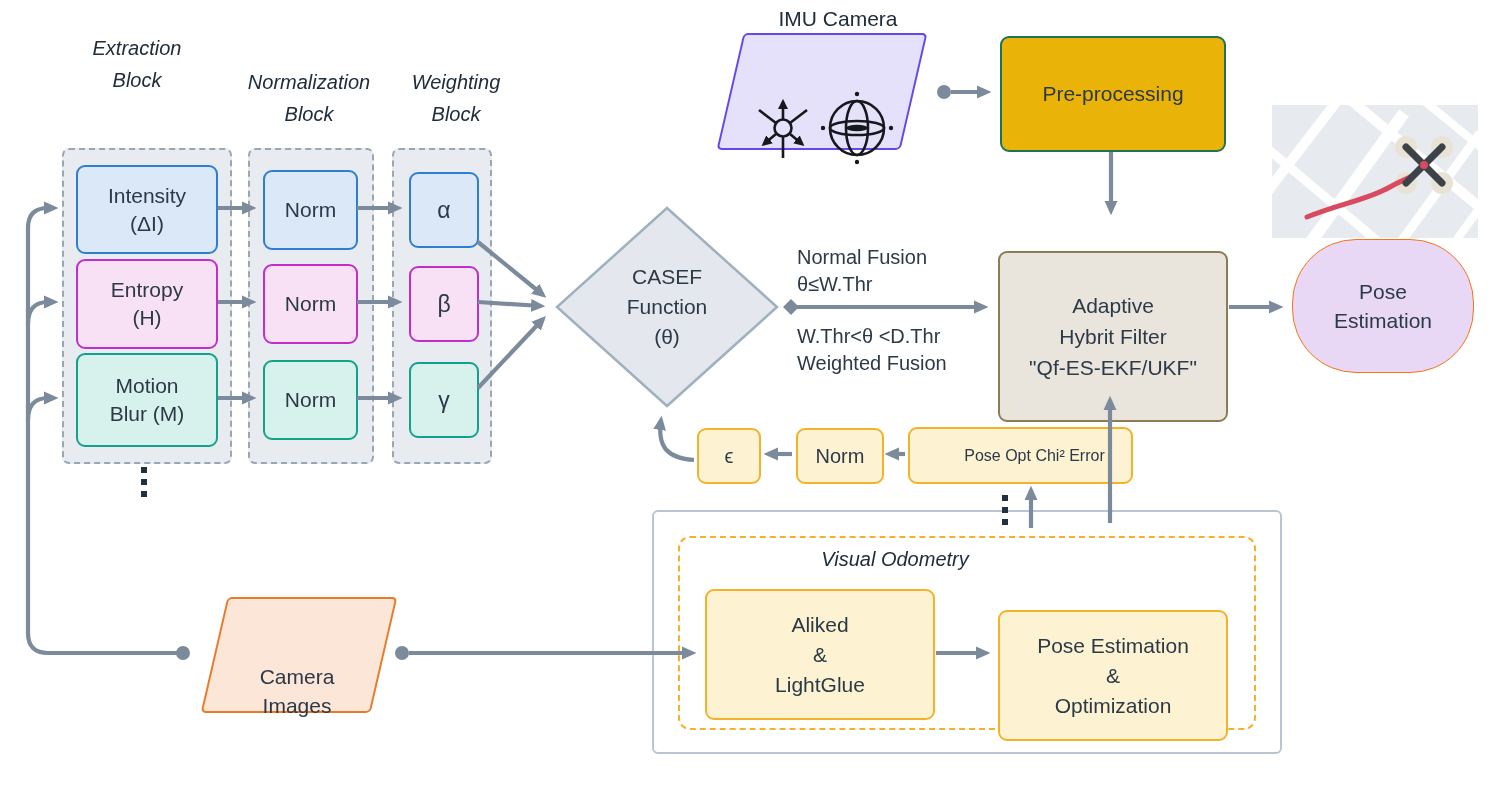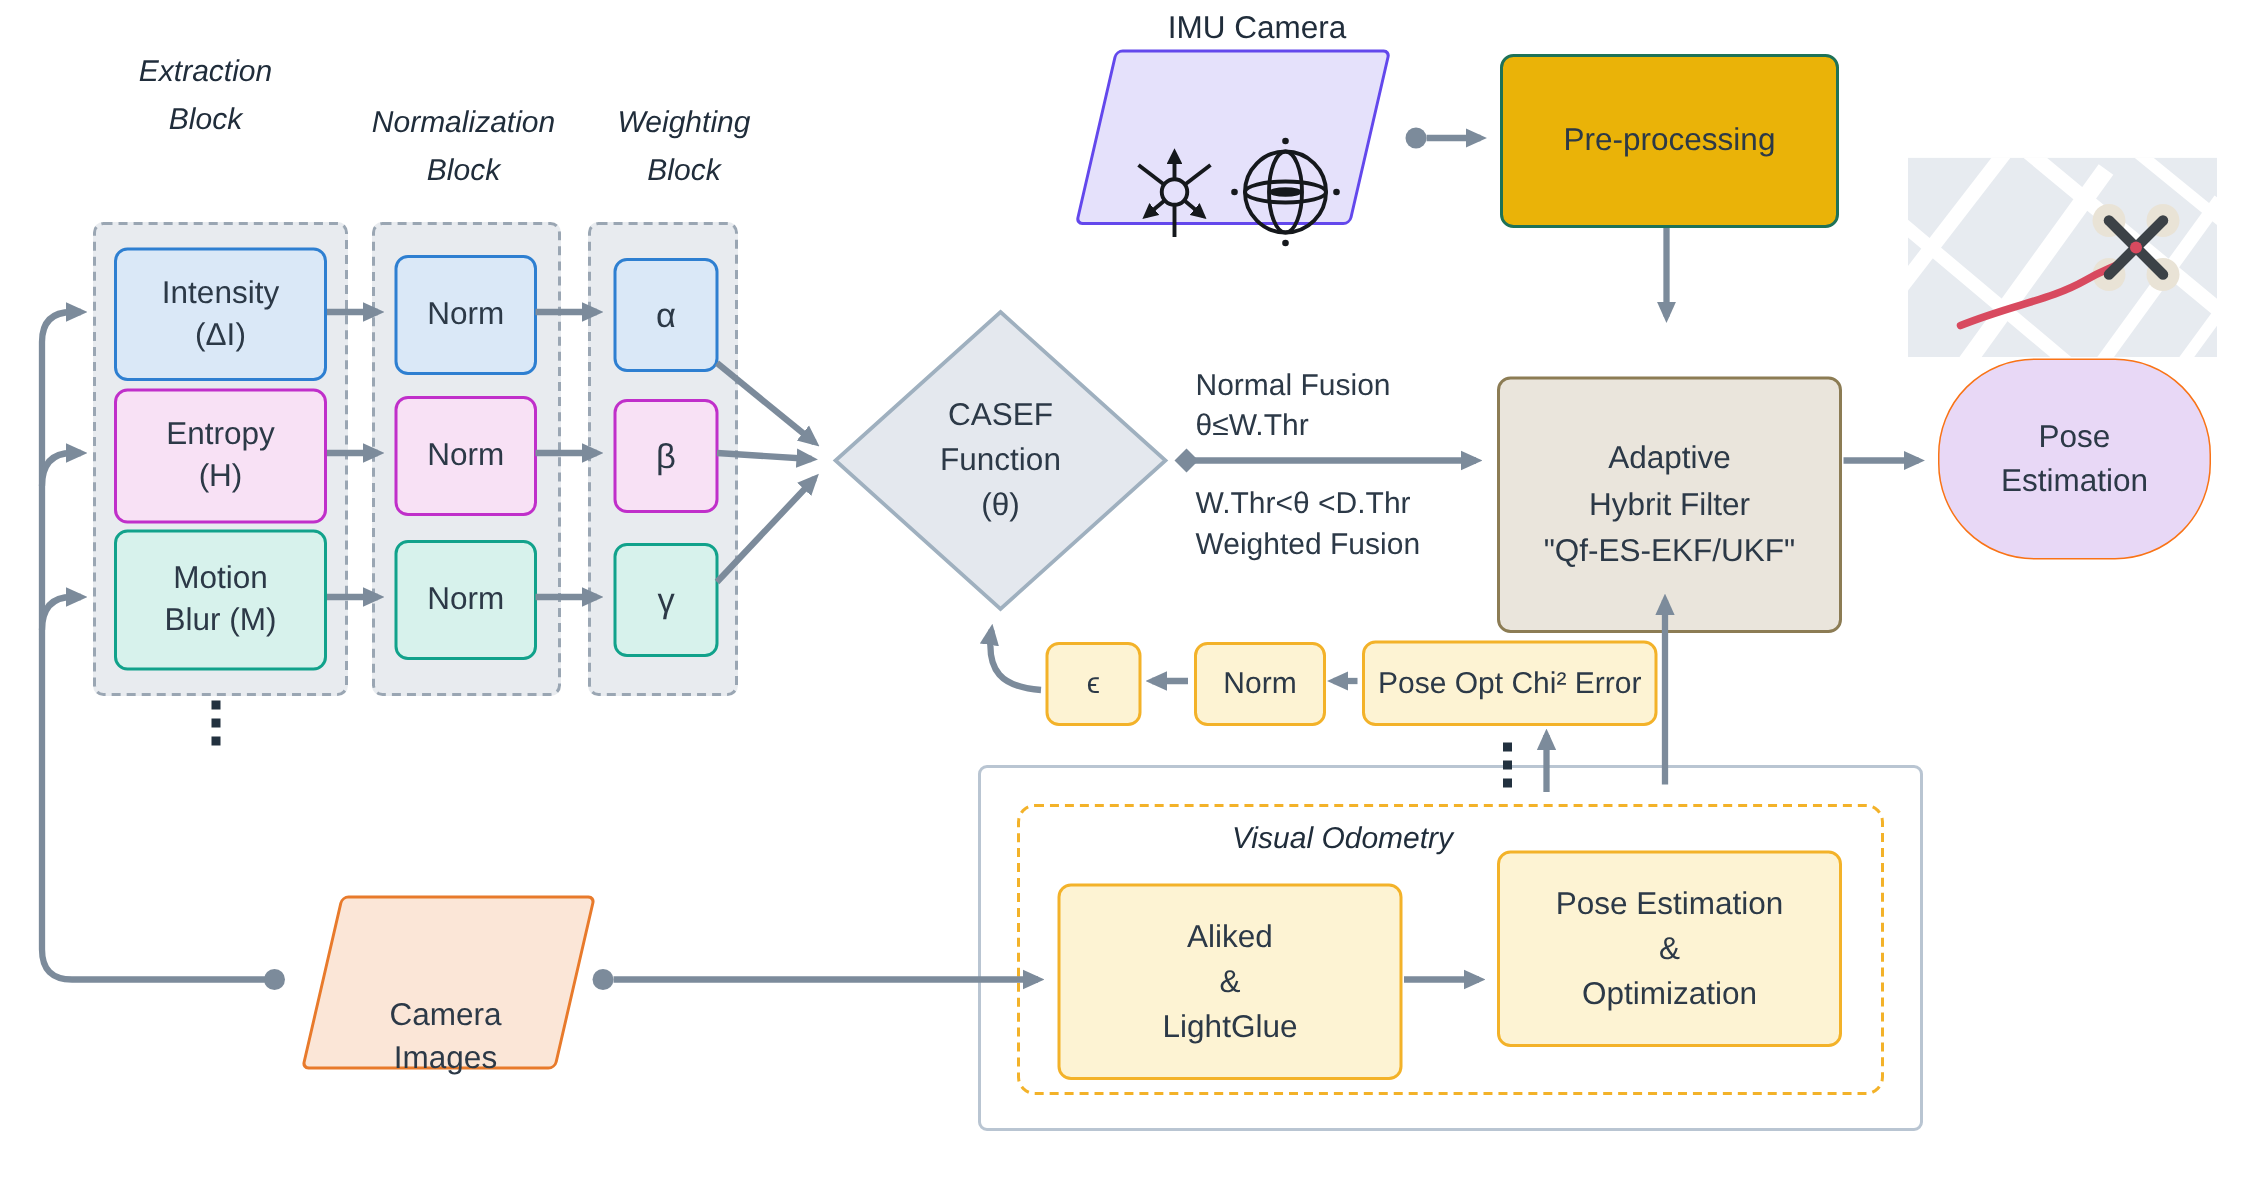--- a/index.html
+++ b/index.html
@@ -182,35 +182,35 @@
     <span>Pose</span>
     <span>Estimation</span>
   </div>
 
   <div class="box c-yellow z2" style="left:697px;top:428px;width:60px;height:52px;font-size:20px;">
     <span>ϵ</span>
   </div>
   <div class="box c-yellow z2" style="left:796px;top:428px;width:84px;height:52px;font-size:20px;">
     <span>Norm</span>
   </div>
-  <div class="box c-yellow z2" style="left:908px;top:427px;width:193px;height:53px;font-size:20px;">
+  <div class="box c-yellow z2" style="left:908px;top:427px;width:193px;height:53px;font-size:16px;padding-left:28px;">
     <span>Pose Opt Chi² Error</span>
   </div>
 
   <div class="vo-outer z1" style="left:652px;top:510px;width:626px;height:240px;"></div>
   <div class="vo-dashed z1" style="left:678px;top:536px;width:574px;height:190px;"></div>
   <div class="vo-title" style="left:895px;top:548px;">
     <span>Visual Odometry</span>
   </div>
   <div class="box c-yellow z2" style="left:705px;top:589px;width:226px;height:127px;line-height:30px;">
     <span>Aliked</span>
     <span>&amp;</span>
     <span>LightGlue</span>
   </div>
-  <div class="box c-yellow z2" style="left:998px;top:567px;width:226px;height:127px;line-height:30px;">
+  <div class="box c-yellow z2" style="left:998px;top:610px;width:226px;height:127px;line-height:30px;">
     <span>Pose Estimation</span>
     <span>&amp;</span>
     <span>Optimization</span>
   </div>
 
   <div class="para p-orange z1" style="left:214px;top:597px;width:166px;height:112px;"></div>
   <div class="overlay" style="left:214px;top:597px;width:166px;height:112px;">
     <span>Camera</span>
     <span>Images</span>
   </div>

